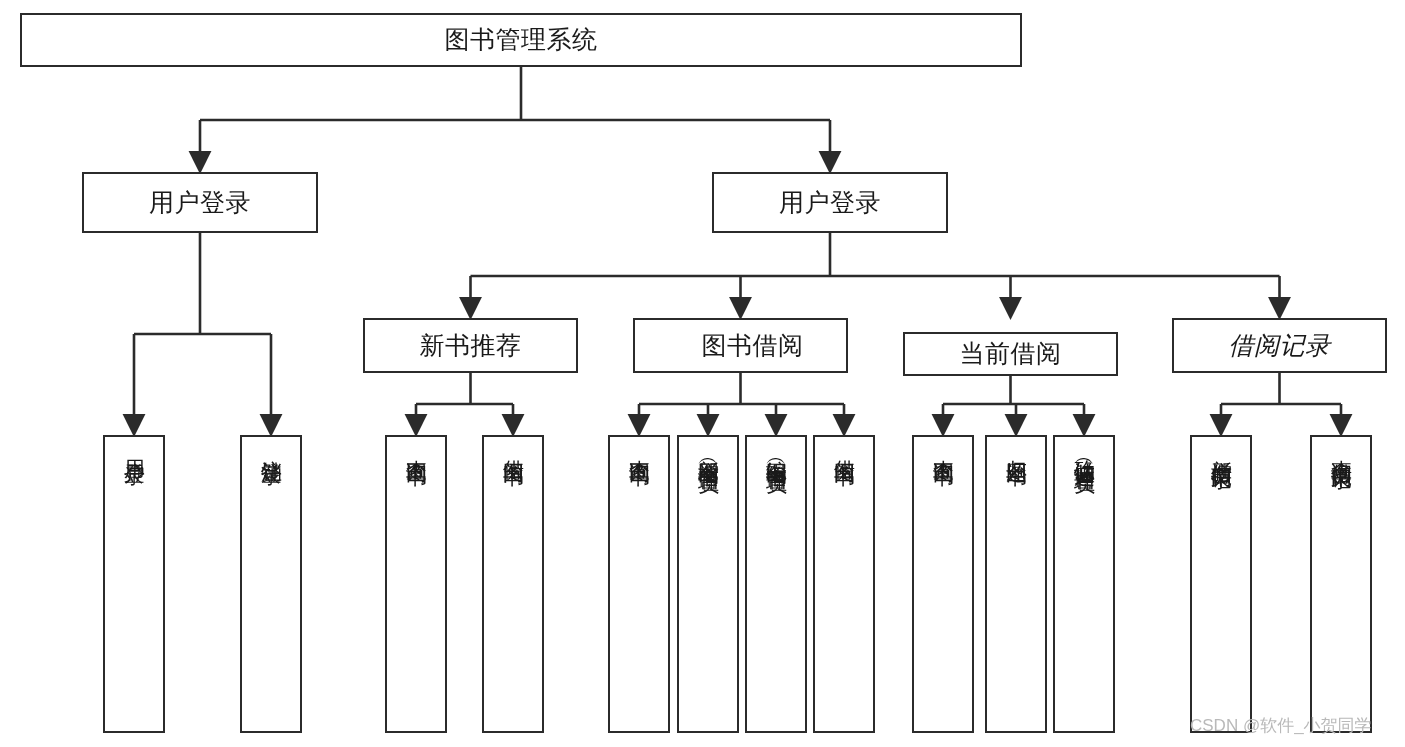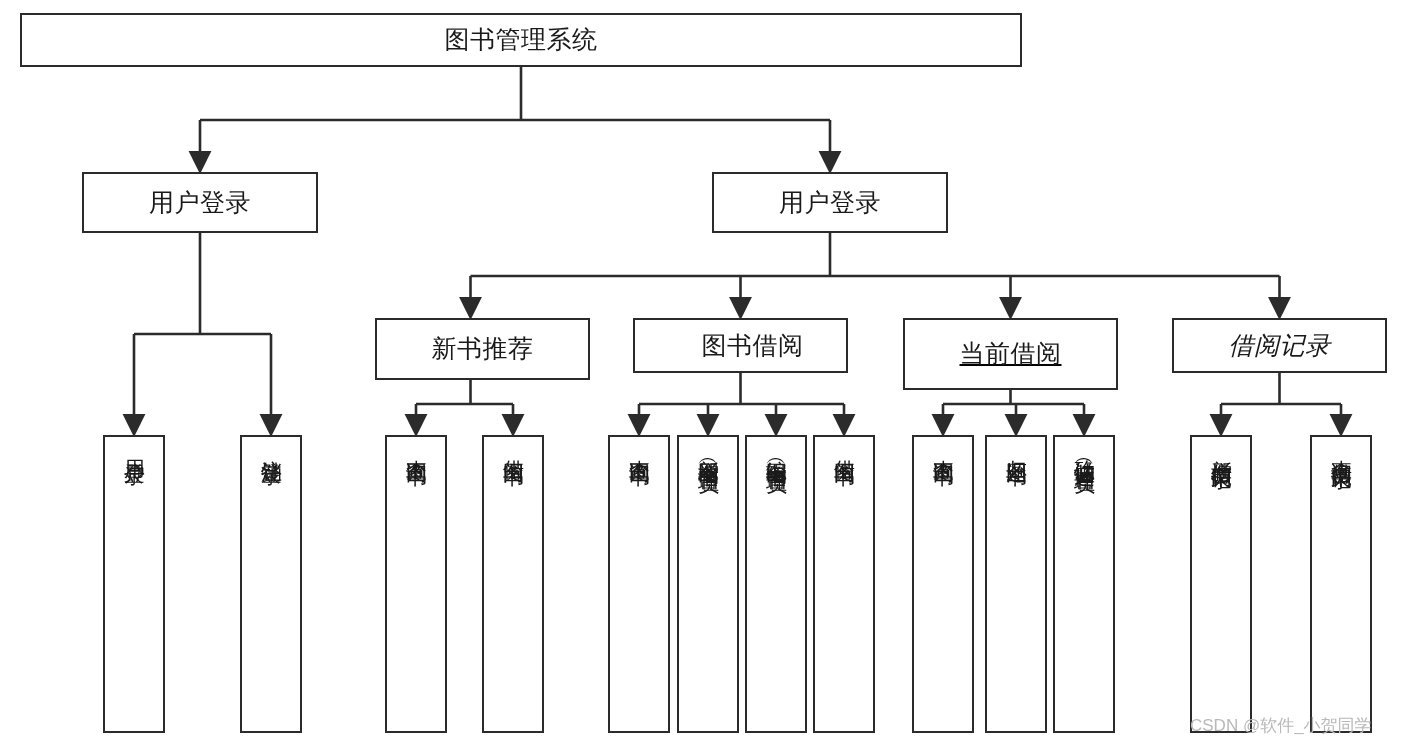--- a/index.html
+++ b/index.html
@@ -115,27 +115,27 @@
   <div id="node-layer">
       <div class="node" style="left: 20px; top: 13px; width: 1002px; height: 54px;">
         <span class="node-label">图书管理系统</span>
       </div>
       <div class="node" style="left: 82px; top: 172px; width: 236px; height: 61px;">
         <span class="node-label">用户登录</span>
       </div>
       <div class="node" style="left: 712px; top: 172px; width: 236px; height: 61px;">
         <span class="node-label">用户登录</span>
       </div>
-      <div class="node" style="left: 363px; top: 318px; width: 215px; height: 62px; margin-left: 12px;">
+      <div class="node" style="left: 363px; top: 318px; width: 215px; height: 55px;">
         <span class="node-label">新书推荐</span>
       </div>
       <div class="node" style="left: 633px; top: 318px; width: 215px; height: 55px; padding-left: 24px;">
         <span class="node-label">图书借阅</span>
       </div>
-      <div class="node" style="left: 903px; top: 318px; width: 215px; height: 72px; text-decoration: underline;">
+      <div class="node" style="left: 903px; top: 332px; width: 215px; height: 44px;">
         <span class="node-label">当前借阅</span>
       </div>
       <div class="node" style="left: 1172px; top: 318px; width: 215px; height: 55px; font-style: italic;">
         <span class="node-label">借阅记录</span>
       </div>
       <div class="node vertical" style="left: 103px; top: 435px; width: 62px; height: 298px;">
         <span class="node-label">用户登录</span>
       </div>
       <div class="node vertical" style="left: 240px; top: 435px; width: 62px; height: 298px;">
         <span class="node-label">注销登录</span>

